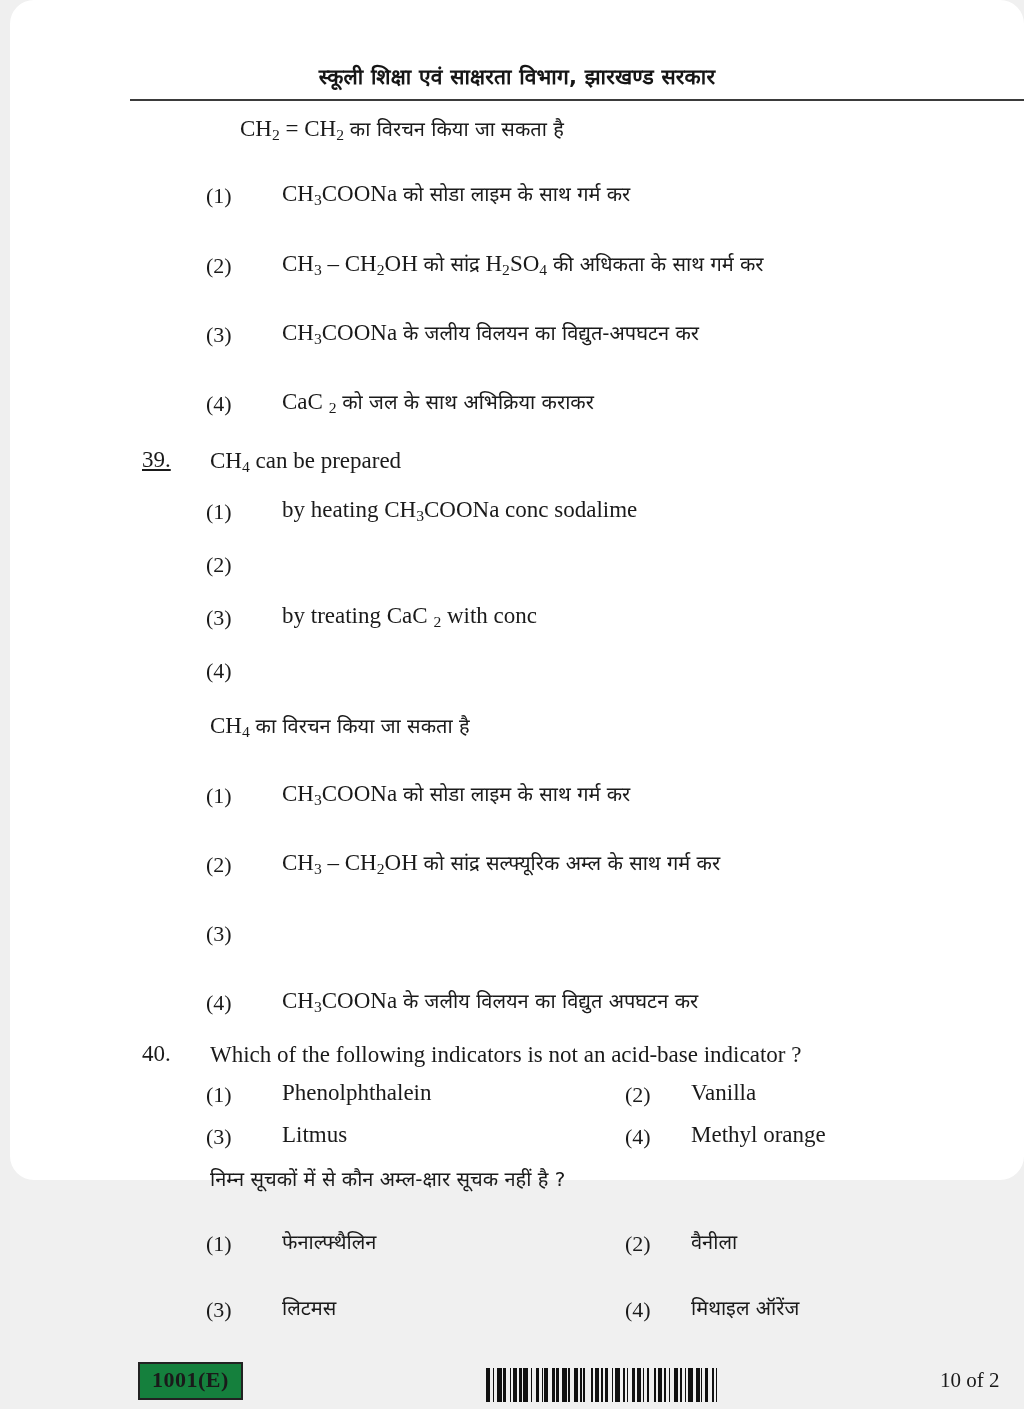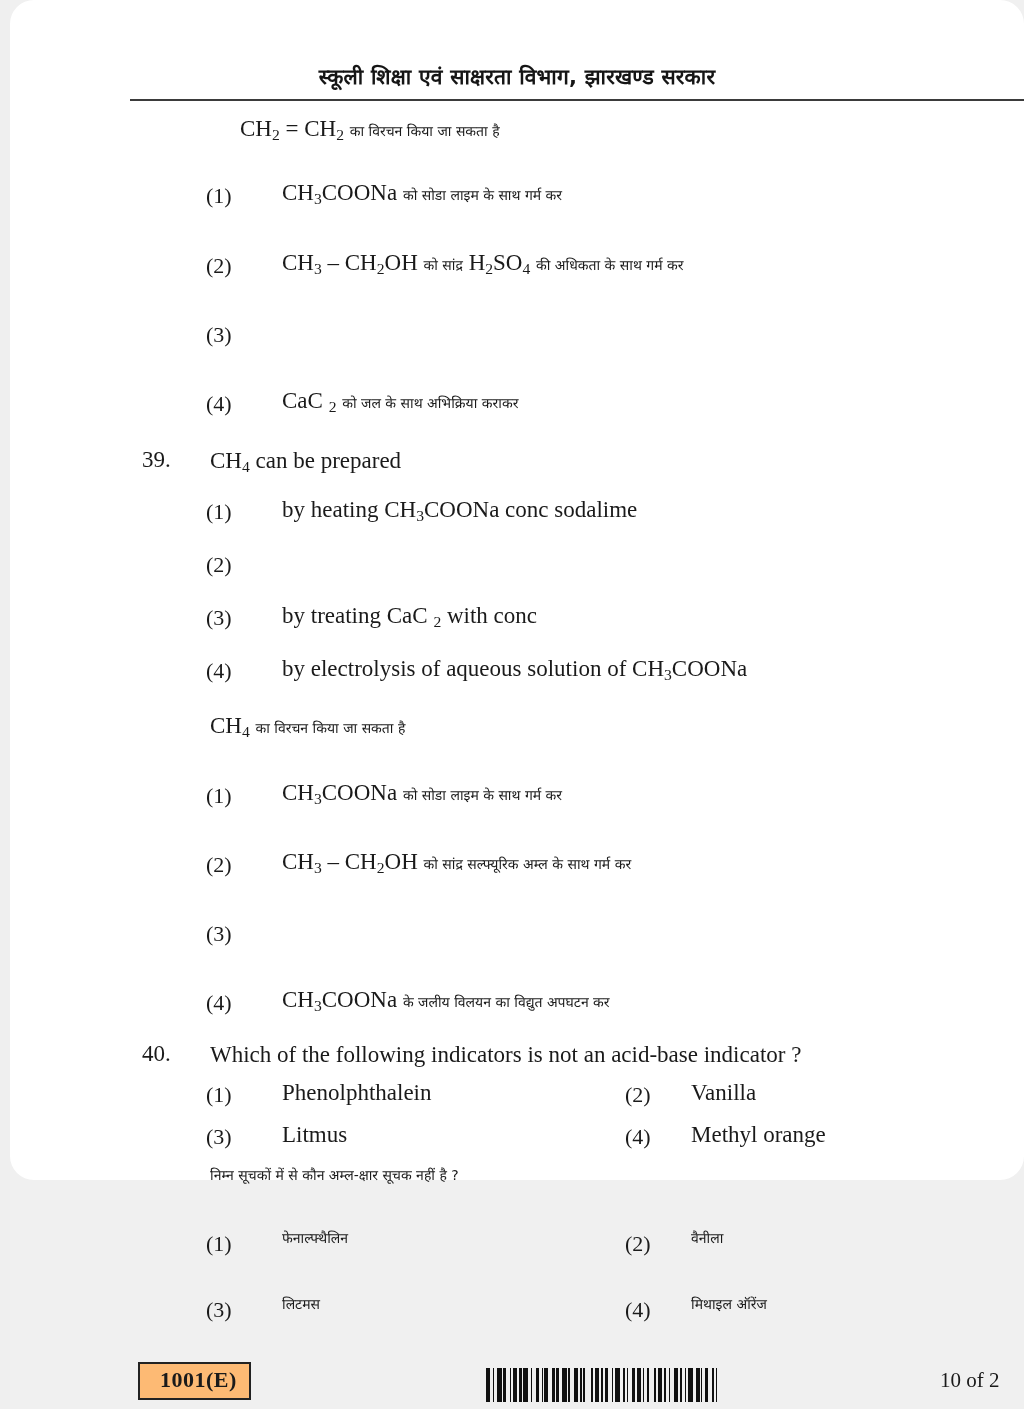--- a/index.html
+++ b/index.html
@@ -70,44 +70,44 @@
     position: absolute;
     font-size: 22px;
   }
   .optext {
     position: absolute;
     font-size: 23px;
     white-space: nowrap;
   }
   .hi {
     font-family: "DejaVu Sans", sans-serif;
-    font-size: 14px;
+    font-size: 20px;
   }
   .sci {
     font-family: "Liberation Serif", "DejaVu Serif", serif;
     font-size: 23px;
   }
   sub {
     font-size: .68em;
     vertical-align: -0.28em;
     line-height: 0;
   }
 
   
   .footer-code {
     position: absolute;
     left: 128px;
     top: 1362px;
     border: 2px solid #222;
-    padding: 3px 12px 5px 20px;
+    padding: 3px 12px 5px 12px;
     font-family: "Liberation Serif", serif;
     font-weight: bold;
     font-size: 22px;
     letter-spacing: .5px;
-    background: #fdba74;
+    background: #15803d;
   }
   .barcode {
     position: absolute;
     left: 476px;
     top: 1368px;
     height: 34px;
     width: 236px;
     display: flex;
     align-items: stretch;
   }
@@ -148,28 +148,32 @@
 
   <div class="marker" style="left:196px; top:253px;">(2)</div>
   <div class="optext" style="left:272px; top:250px;">
     <span class="sci"><span>CH</span><sub>3</sub> <span>–</span> <span>CH</span><sub>2</sub><span>OH</span></span>
     <span class="hi">को सांद्र</span>
     <span class="sci"><span>H</span><sub>2</sub><span>SO</span><sub>4</sub></span>
     <span class="hi">की अधिकता के साथ गर्म कर</span>
   </div>
 
   <div class="marker" style="left:196px; top:322px;">(3)</div>
+  <div class="optext" style="left:272px; top:319px;">
+    <span class="sci"><span>CH</span><sub>3</sub><span>COONa</span></span>
+    <span class="hi">के जलीय विलयन का विद्युत-अपघटन कर</span>
+  </div>
 
   <div class="marker" style="left:196px; top:391px;">(4)</div>
   <div class="optext" style="left:272px; top:388px;">
     <span class="sci"><span>CaC</span> <sub>2</sub></span>
     <span class="hi">को जल के साथ अभिक्रिया कराकर</span>
   </div>
 
-  <div class="qnum" style="left:132px; top:447px;">39.</div>
+  <div class="qnum" style="left:132px; top:447px;text-decoration:underline;">39.</div>
   <div class="blk stem-en" style="left:200px; top:447px;">
     <span class="sci"><span>CH</span><sub>4</sub></span>
     <span>can be prepared</span>
   </div>
 
   <div class="marker" style="left:196px; top:499px;">(1)</div>
   <div class="optext" style="left:272px; top:497px;">
     <span>by heating</span>
     <span class="sci"><span>CH</span><sub>3</sub><span>COONa</span></span>
     <span>conc sodalime</span>
@@ -178,24 +182,20 @@
   <div class="marker" style="left:196px; top:552px;">(2)</div>
 
   <div class="marker" style="left:196px; top:605px;">(3)</div>
   <div class="optext" style="left:272px; top:603px;">
     <span>by treating</span>
     <span class="sci"><span>CaC</span> <sub>2</sub></span>
     <span>with conc</span>
   </div>
 
   <div class="marker" style="left:196px; top:658px;">(4)</div>
-  <div class="optext" style="left:272px; top:656px;">
-    <span>by electrolysis of aqueous solution of</span>
-    <span class="sci"><span>CH</span><sub>3</sub><span>COONa</span></span>
-  </div>
 
   <div class="blk stem-hi" style="left:200px; top:712px;">
     <span class="sci"><span>CH</span><sub>4</sub></span>
     <span class="hi">का विरचन किया जा सकता है</span>
   </div>
 
   <div class="marker" style="left:196px; top:783px;">(1)</div>
   <div class="optext" style="left:272px; top:780px;">
     <span class="sci"><span>CH</span><sub>3</sub><span>COONa</span></span>
     <span class="hi">को सोडा लाइम के साथ गर्म कर</span>

